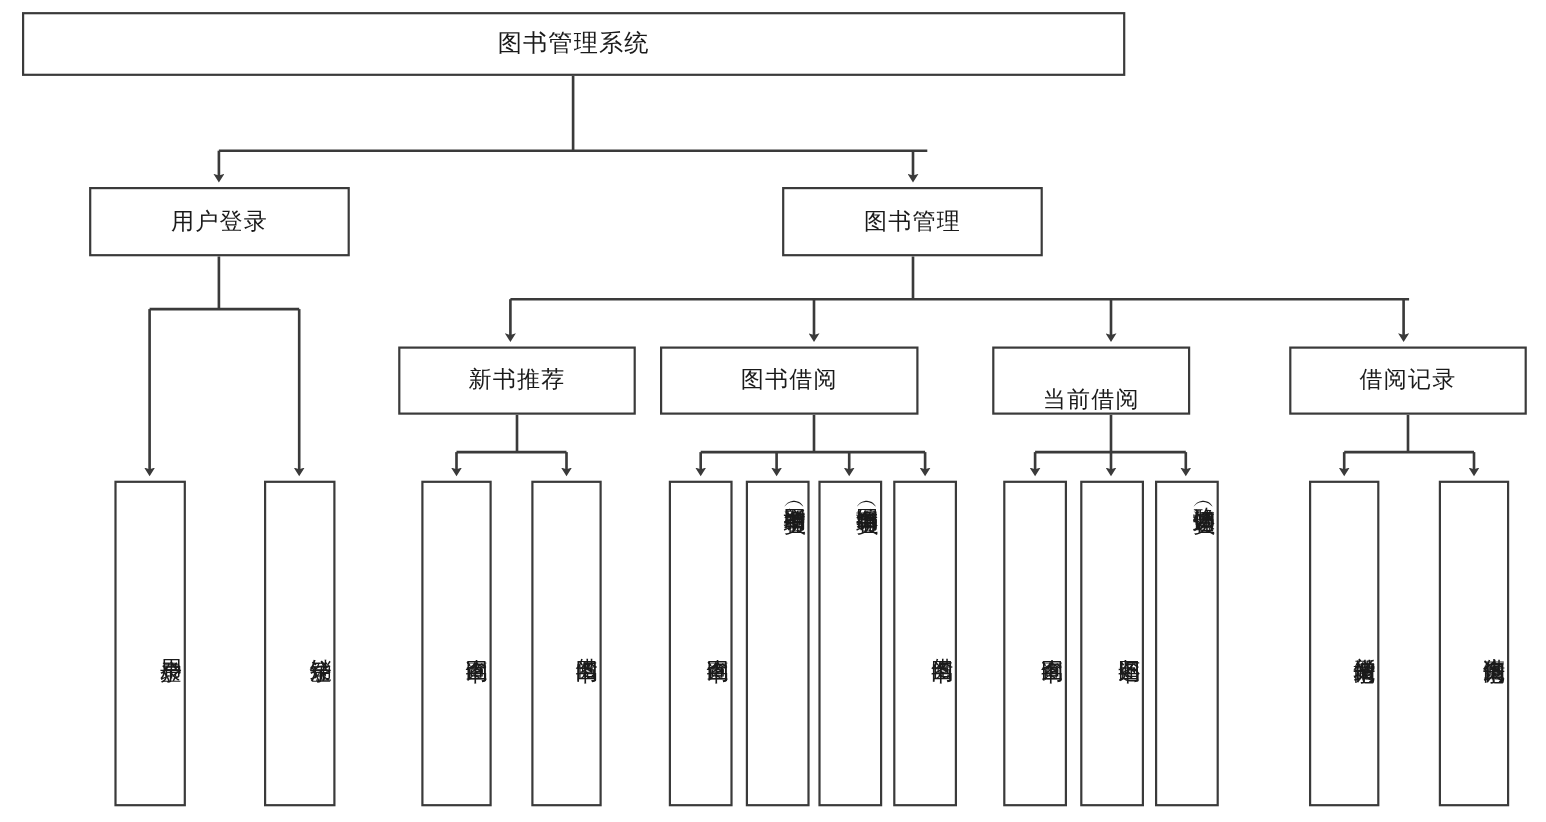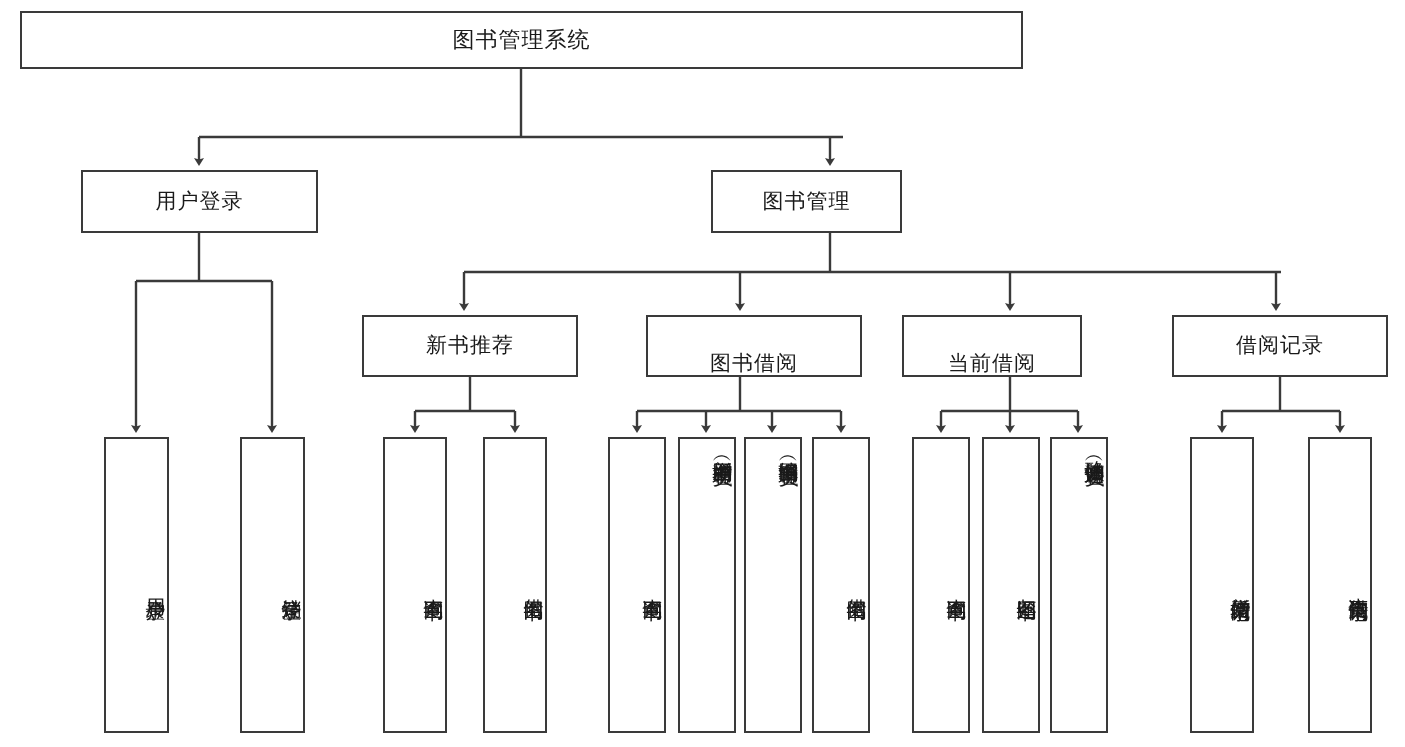--- a/index.html
+++ b/index.html
@@ -127,28 +127,28 @@
     </g>
   </svg>
 
   <div class="node h root" style="left:20px;top:11px;width:1003px;height:58px;">
     <span>图书管理系统</span>
   </div>
 
   <div class="node h" style="left:81px;top:170px;width:237px;height:63px;">
     <span>用户登录</span>
   </div>
-  <div class="node h" style="left:711px;top:170px;width:191px;height:63px;">
+  <div class="node h" style="left:711px;top:170px;width:237px;height:63px;">
     <span>图书管理</span>
   </div>
 
   <div class="node h" style="left:362px;top:315px;width:216px;height:62px;">
     <span>新书推荐</span>
   </div>
-  <div class="node h" style="left:646px;top:315px;width:216px;height:62px;align-items:flex-end;">
+  <div class="node h" style="left:600px;top:315px;width:235px;height:62px;">
     <span>图书借阅</span>
   </div>
   <div class="node h" style="left:902px;top:315px;width:180px;height:62px;align-items:flex-end;">
     <span>当前借阅</span>
   </div>
   <div class="node h" style="left:1172px;top:315px;width:216px;height:62px;text-align:right;">
     <span>借阅记录</span>
   </div>
 
   <div class="node v center" style="left:104px;top:437px;width:65px;height:296px;">

